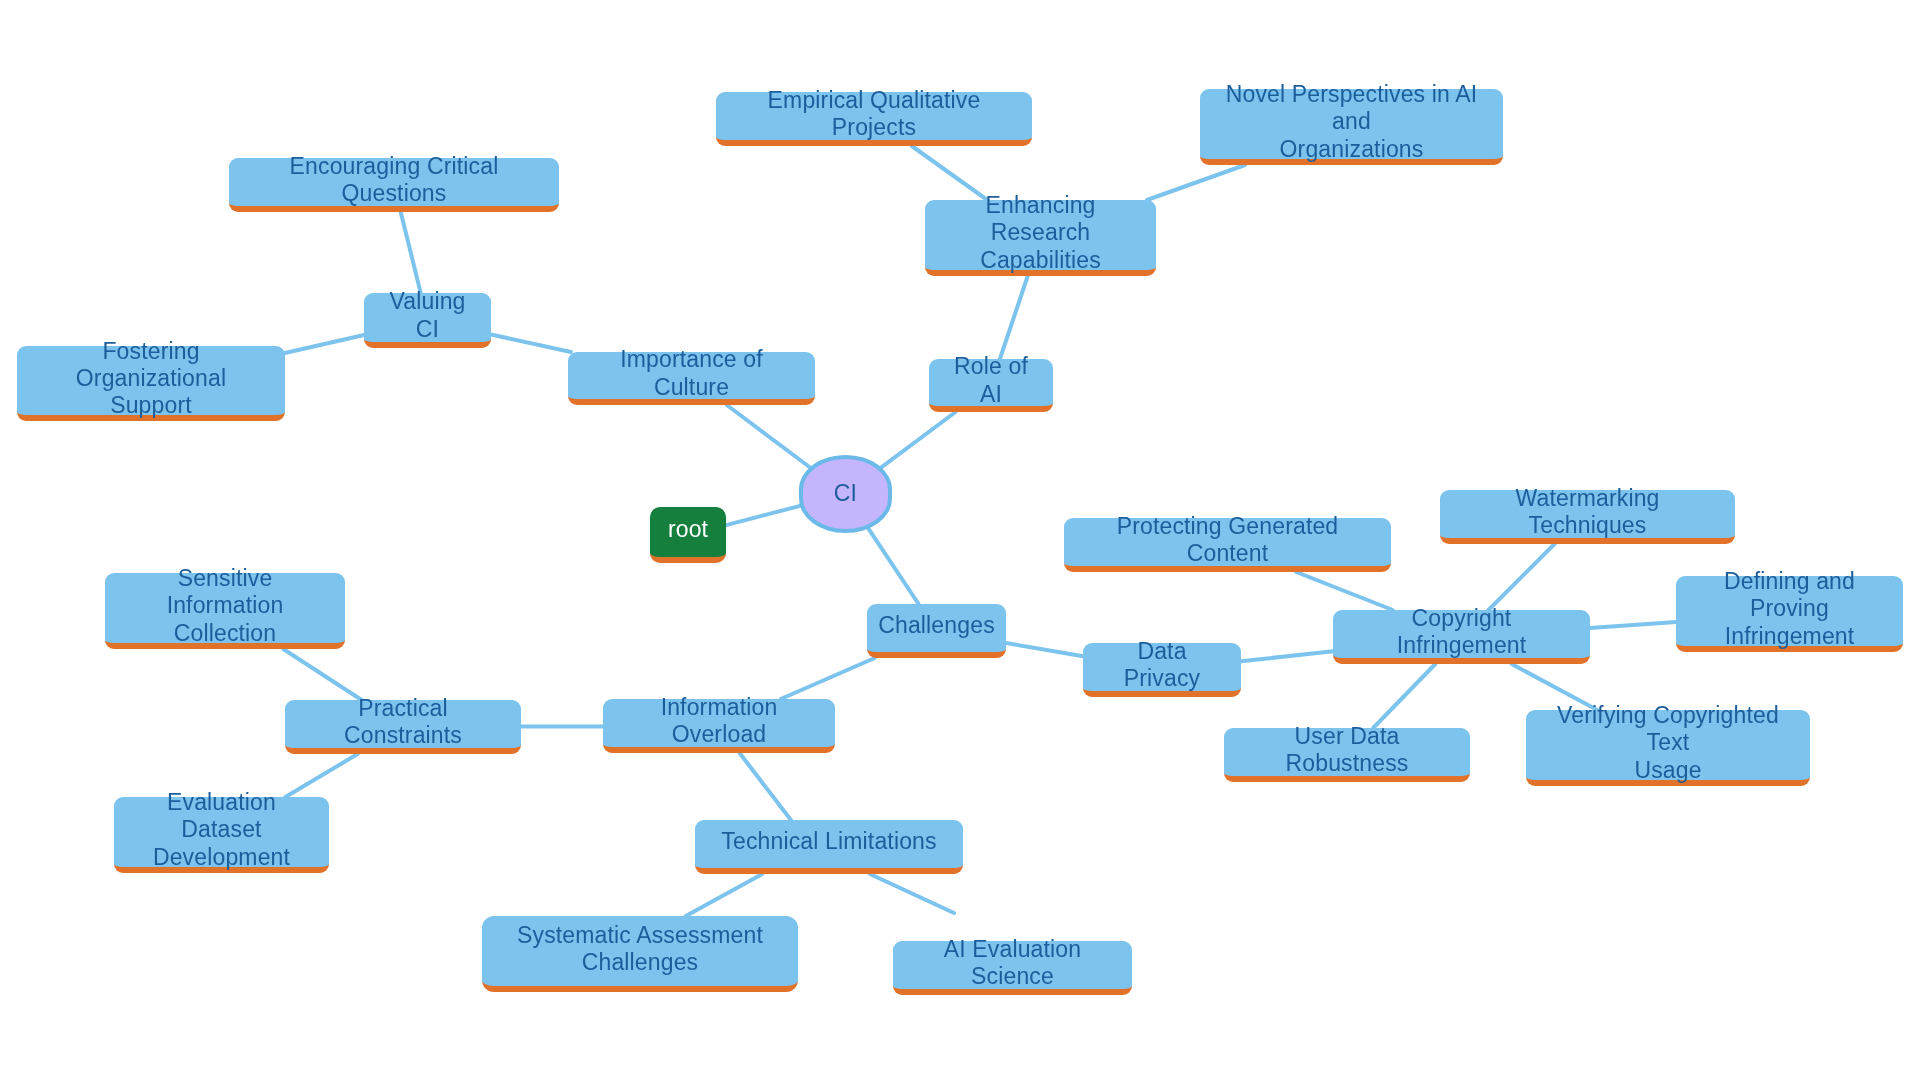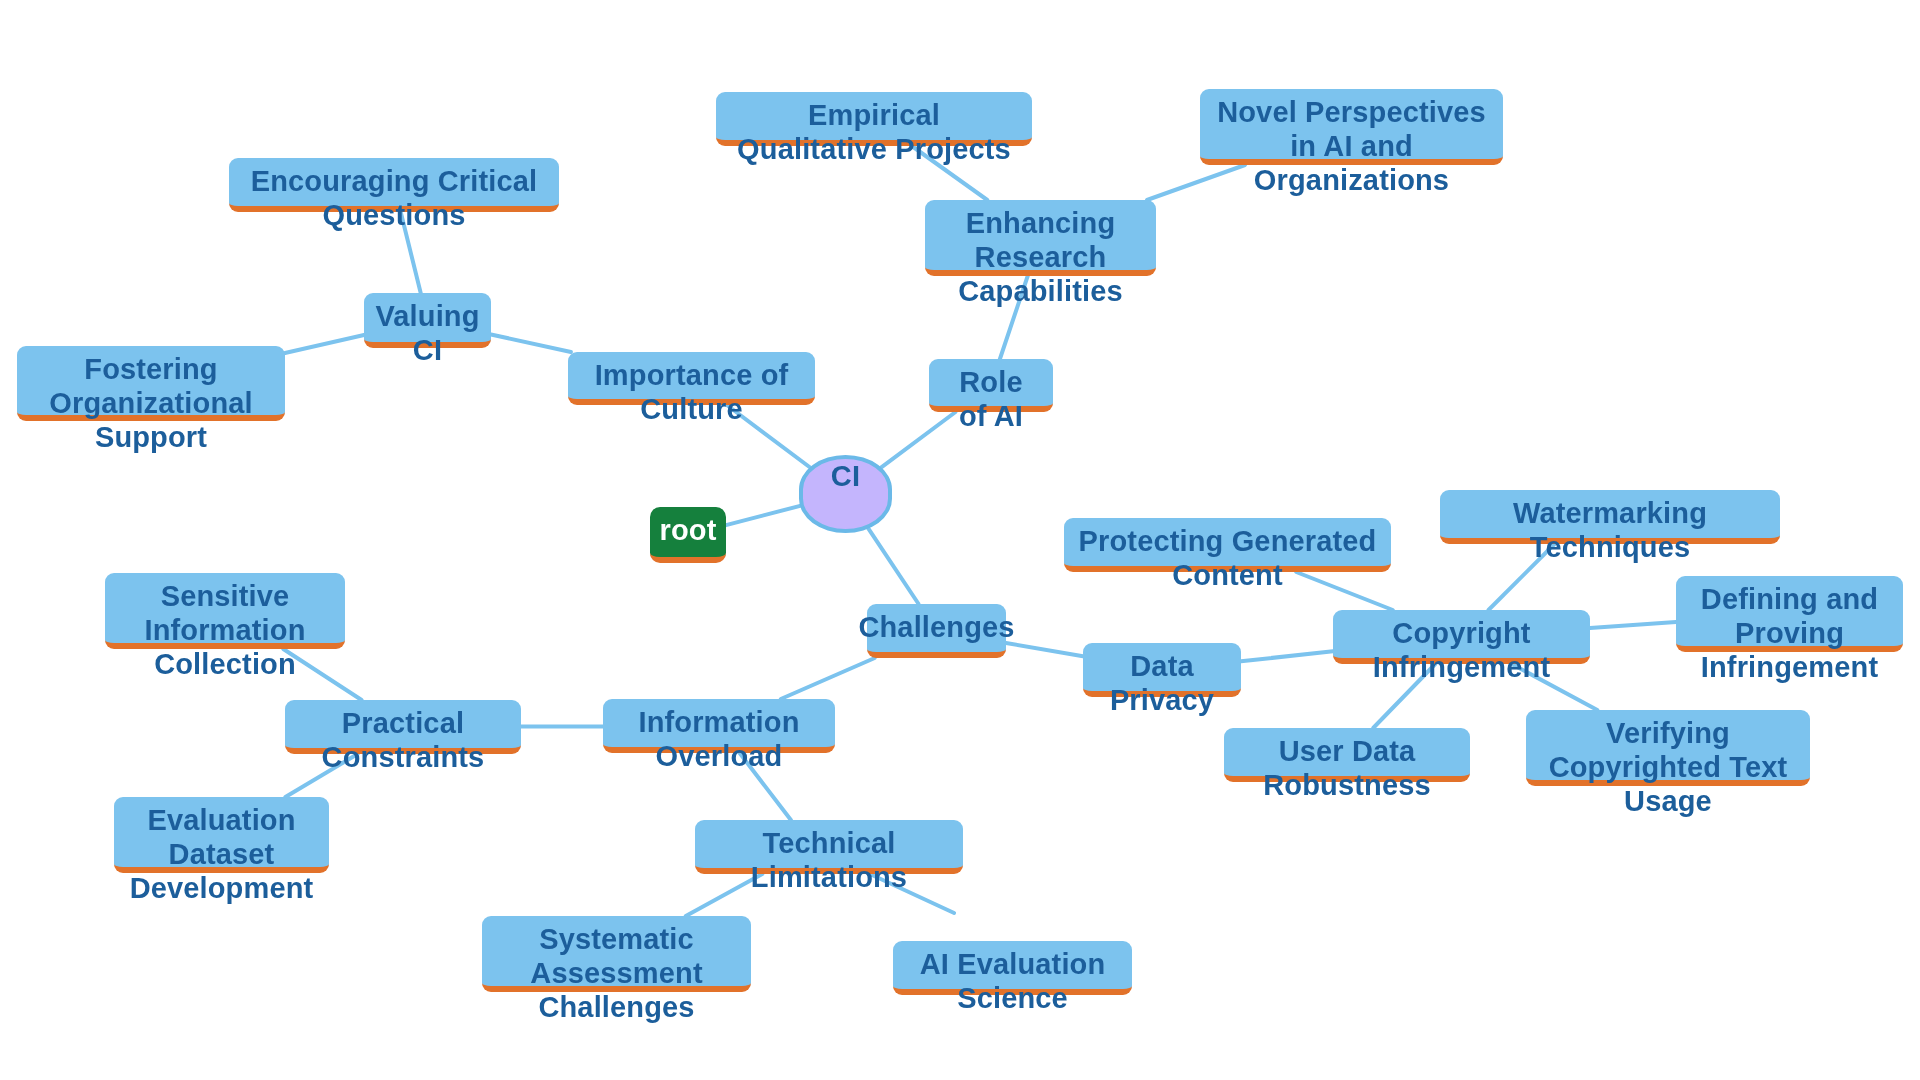--- a/index.html
+++ b/index.html
@@ -25,32 +25,32 @@
     left: 0;
     top: 0;
     width: 1920px;
     height: 1080px;
     pointer-events: none;
   }
   .mm-node {
     position: absolute;
     box-sizing: border-box;
     display: flex;
+    align-items: center;
     justify-content: center;
     text-align: center;
     border-radius: 9px;
     background: #7CC3EE;
     color: #1C5E9B;
-    font-size: 29px;
+    font-size: 23px;
     line-height: 1.18;
     letter-spacing: 0.15px;
     padding: 6px 14px 10px 14px;
     border-bottom: 6px solid #E2722A;
     white-space: pre-line;
-    font-weight: bold;
   }
   .mm-node.root {
     background: #15803d;
     color: #ffffff;
     border-radius: 10px;
   }
   .mm-node.hub {
     background: #c4b5fd;
     color: #1C5E9B;
     border: 4px solid #6BB9E8;
@@ -103,30 +103,30 @@
       <div class="mm-node" style="left: 929px; top: 359px; width: 124px; height: 53px;"><span class="mm-label">Role of AI</span></div>
       <div class="mm-node" style="left: 925px; top: 200px; width: 231px; height: 76px;"><span class="mm-label">Enhancing Research
 Capabilities</span></div>
       <div class="mm-node" style="left: 716px; top: 92px; width: 316px; height: 54px;"><span class="mm-label">Empirical Qualitative Projects</span></div>
       <div class="mm-node" style="left: 1200px; top: 89px; width: 303px; height: 76px;"><span class="mm-label">Novel Perspectives in AI and
 Organizations</span></div>
       <div class="mm-node" style="left: 867px; top: 604px; width: 139px; height: 54px;"><span class="mm-label">Challenges</span></div>
       <div class="mm-node" style="left: 1083px; top: 643px; width: 158px; height: 54px;"><span class="mm-label">Data Privacy</span></div>
       <div class="mm-node" style="left: 1064px; top: 518px; width: 327px; height: 54px;"><span class="mm-label">Protecting Generated Content</span></div>
       <div class="mm-node" style="left: 1333px; top: 610px; width: 257px; height: 54px;"><span class="mm-label">Copyright Infringement</span></div>
-      <div class="mm-node" style="left: 1440px; top: 490px; width: 340px; height: 54px;"><span class="mm-label">Watermarking Techniques</span></div>
+      <div class="mm-node" style="left: 1440px; top: 490px; width: 295px; height: 54px;"><span class="mm-label">Watermarking Techniques</span></div>
       <div class="mm-node" style="left: 1676px; top: 576px; width: 227px; height: 76px;"><span class="mm-label">Defining and Proving
 Infringement</span></div>
       <div class="mm-node" style="left: 1526px; top: 710px; width: 284px; height: 76px;"><span class="mm-label">Verifying Copyrighted Text
 Usage</span></div>
       <div class="mm-node" style="left: 1224px; top: 728px; width: 246px; height: 54px;"><span class="mm-label">User Data Robustness</span></div>
       <div class="mm-node" style="left: 603px; top: 699px; width: 232px; height: 54px;"><span class="mm-label">Information Overload</span></div>
       <div class="mm-node" style="left: 285px; top: 700px; width: 236px; height: 54px;"><span class="mm-label">Practical Constraints</span></div>
       <div class="mm-node" style="left: 105px; top: 573px; width: 240px; height: 76px;"><span class="mm-label">Sensitive Information
 Collection</span></div>
       <div class="mm-node" style="left: 114px; top: 797px; width: 215px; height: 76px;"><span class="mm-label">Evaluation Dataset
 Development</span></div>
       <div class="mm-node" style="left: 695px; top: 820px; width: 268px; height: 54px;"><span class="mm-label">Technical Limitations</span></div>
-      <div class="mm-node" style="left: 482px; top: 916px; width: 269px; height: 76px;"><span class="mm-label">Systematic Assessment
+      <div class="mm-node" style="left: 482px; top: 916px; width: 316px; height: 76px; border-radius: 12px;"><span class="mm-label">Systematic Assessment
 Challenges</span></div>
       <div class="mm-node" style="left: 893px; top: 941px; width: 239px; height: 54px;"><span class="mm-label">AI Evaluation Science</span></div>
     </div>
 </div>
 
 </body></html>

